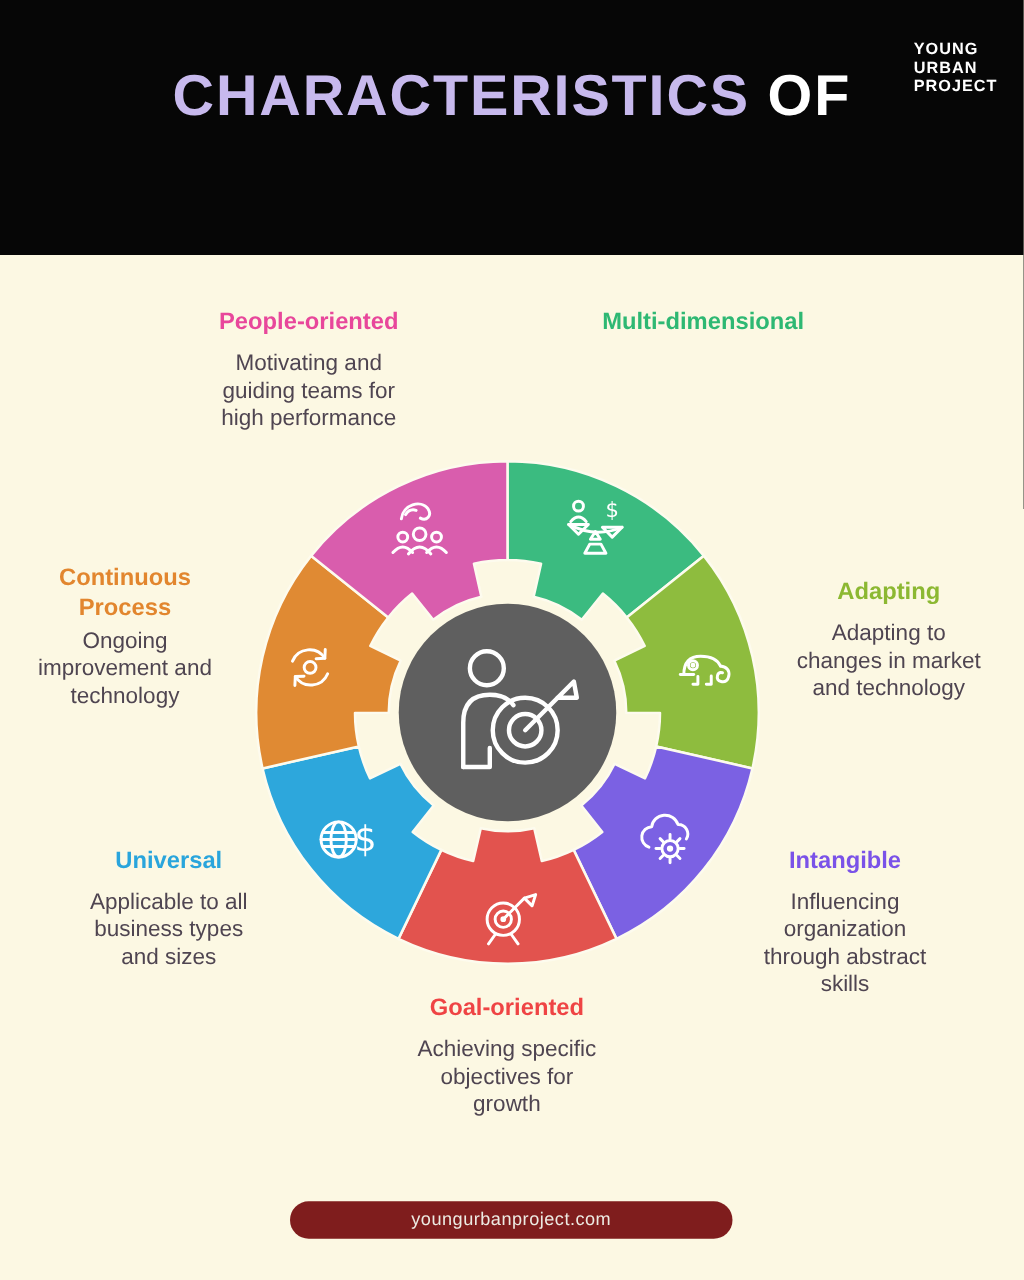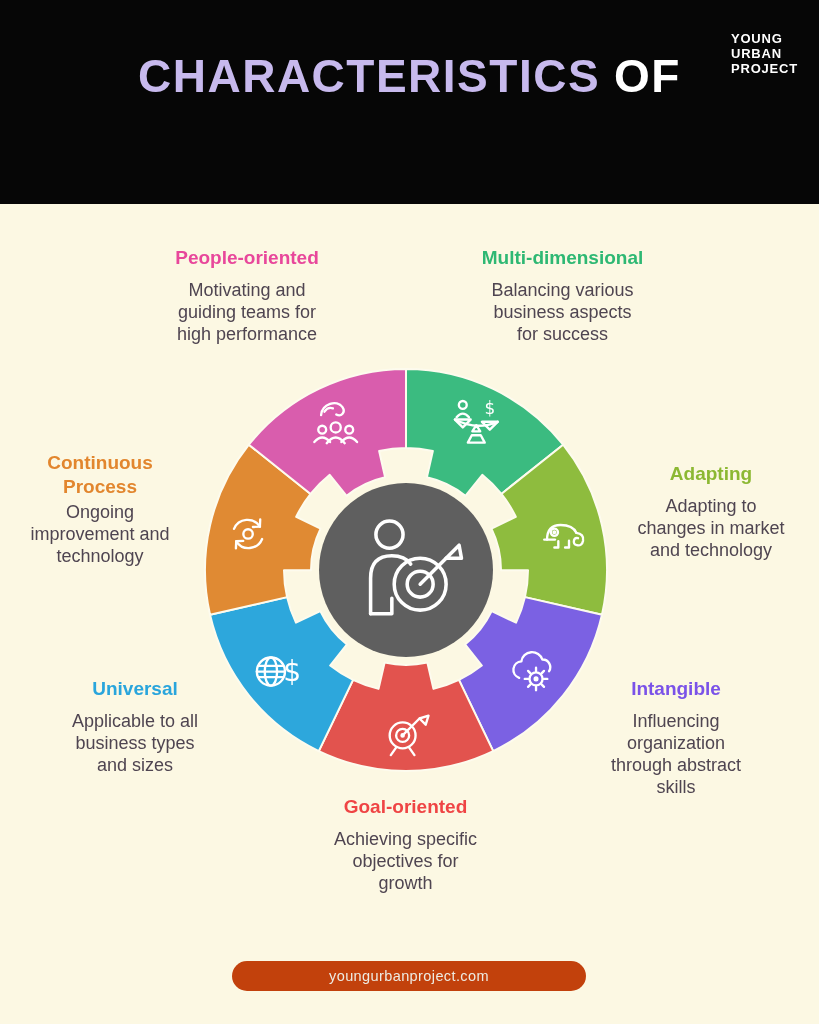--- a/index.html
+++ b/index.html
@@ -21,21 +21,21 @@
   .c-people{left:147px;top:246px;width:200px;}
   .c-multi{left:455px;top:246px;width:215px;}
   .c-continuous{left:5px;top:451px;width:190px;}
   .c-continuous .co-title{margin-bottom:2px;}
   .c-dynamic{left:616px;top:462px;width:190px;}
   .c-universal{left:35px;top:677px;width:200px;}
   .c-intangible{left:576px;top:677px;width:200px;}
   .c-goal{left:303px;top:795px;width:205px;}
   
   .footer-pill{position:absolute;left:232px;top:961px;width:354px;height:30px;
-               background:#c2410c;border-radius:16px;display:flex;align-items:center;
+               background:#7f1d1d;border-radius:16px;display:flex;align-items:center;
                justify-content:center;color:#edebe3;font-size:14.5px;letter-spacing:0.4px;}
 </style>
 </head>
 <body>
 
 <div id="page">
 
   <div class="header">
     <div class="title">
       <div><span class="accent" style="color: rgb(199, 185, 237);">CHARACTERISTICS</span><span>OF</span></div>
@@ -150,23 +150,20 @@
       <use href="#chameleon-icon" x="130.9383217734554" y="-63.048391300922944" width="54" height="54"></use>
       <use href="#cloud-gear-icon" x="99.65670015982079" y="74.00534790111487" width="54" height="54"></use>
       <use href="#target-icon" x="-26.99999999999998" y="135" width="54" height="54"></use>
       <use href="#globe-dollar-icon" x="-153.6567001598209" y="74.00534790111473" width="54" height="54"></use>
       <use href="#refresh-icon" x="-184.9383217734554" y="-63.0483913009229" width="54" height="54"></use>
       <use href="#people-icon" x="-97.28916573704446" y="-172.9569566001919" width="54" height="54"></use>
     </svg>
 
   <div class="callout c-multi">
     <div class="co-title" style="color: rgb(46, 184, 115);">Multi-dimensional</div>
-    <div class="co-desc">Balancing various
-business aspects
-for success</div>
   </div>
   <div class="callout c-dynamic">
     <div class="co-title" style="color: rgb(140, 184, 50);">Adapting</div>
     <div class="co-desc">Adapting to
 changes in market
 and technology</div>
   </div>
   <div class="callout c-intangible">
     <div class="co-title" style="color: rgb(122, 82, 232);">Intangible</div>
     <div class="co-desc">Influencing

